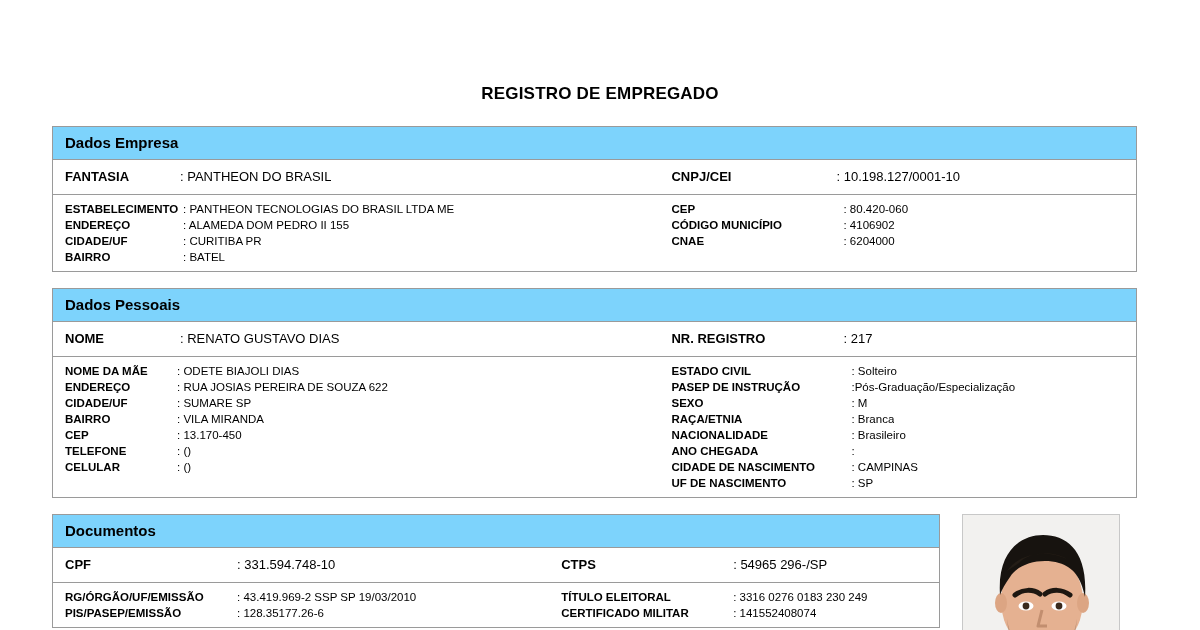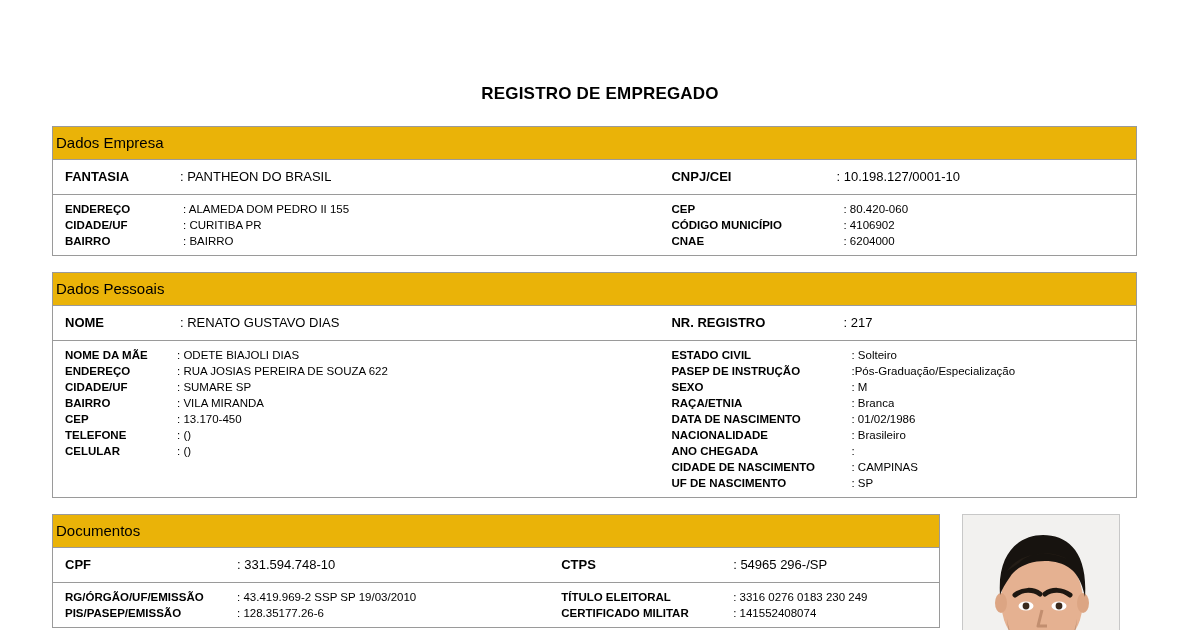--- a/index.html
+++ b/index.html
@@ -25,25 +25,25 @@
     margin-top: 84px;
     margin-bottom: 22px;
   }
   .panel {
     border: 1px solid #9a9a9a;
     width: 1085px;
     margin-bottom: 16px;
     background: #fff;
   }
   .panel-header {
-    background: #eab308;
+    background: #7dd3fc;
     border-bottom: 1px solid #9a9a9a;
     font-size: 15px;
-    font-weight: normal;
-    padding: 7px 12px 8px 3px;
+    font-weight: bold;
+    padding: 7px 12px 8px 12px;
   }
   .row-primary {
     display: flex;
     border-bottom: 1px solid #9a9a9a;
   }
   .row-secondary {
     display: flex;
   }
   .col-left { width: 56%; padding: 6px 12px; }
   .col-right { width: 44%; padding: 6px 12px; }
@@ -115,30 +115,34 @@
       <div class="col-right">
         <div class="pair big">
           <span class="lbl big w-cnpj-l">CNPJ/CEI</span>
           <span class="val big">: 10.198.127/0001-10</span>
         </div>
       </div>
     </div>
     <div class="row-secondary">
       <div class="col-left">
         <div class="pair">
+          <span class="lbl w-emp-l">ESTABELECIMENTO</span>
+          <span class="val">: PANTHEON TECNOLOGIAS DO BRASIL LTDA ME</span>
+        </div>
+        <div class="pair">
           <span class="lbl w-emp-l">ENDEREÇO</span>
           <span class="val">: ALAMEDA DOM PEDRO II 155</span>
         </div>
         <div class="pair">
           <span class="lbl w-emp-l">CIDADE/UF</span>
           <span class="val">: CURITIBA PR</span>
         </div>
         <div class="pair">
           <span class="lbl w-emp-l">BAIRRO</span>
-          <span class="val">: BAIRRO</span>
+          <span class="val">: BATEL</span>
         </div>
       </div>
       <div class="col-right">
         <div class="pair">
           <span class="lbl w-emp-r">CEP</span>
           <span class="val">: 80.420-060</span>
         </div>
         <div class="pair">
           <span class="lbl w-emp-r">CÓDIGO MUNICÍPIO</span>
           <span class="val">: 4106902</span>
@@ -207,24 +211,20 @@
           <span class="lbl w-pes-r">PASEP DE INSTRUÇÃO</span>
           <span class="val">:Pós-Graduação/Especialização</span>
         </div>
         <div class="pair">
           <span class="lbl w-pes-r">SEXO</span>
           <span class="val">: M</span>
         </div>
         <div class="pair">
           <span class="lbl w-pes-r">RAÇA/ETNIA</span>
           <span class="val">: Branca</span>
-        </div>
-        <div class="pair">
-          <span class="lbl w-pes-r">DATA DE NASCIMENTO</span>
-          <span class="val">: 01/02/1986</span>
         </div>
         <div class="pair">
           <span class="lbl w-pes-r">NACIONALIDADE</span>
           <span class="val">: Brasileiro</span>
         </div>
         <div class="pair">
           <span class="lbl w-pes-r">ANO CHEGADA</span>
           <span class="val">:</span>
         </div>
         <div class="pair">

